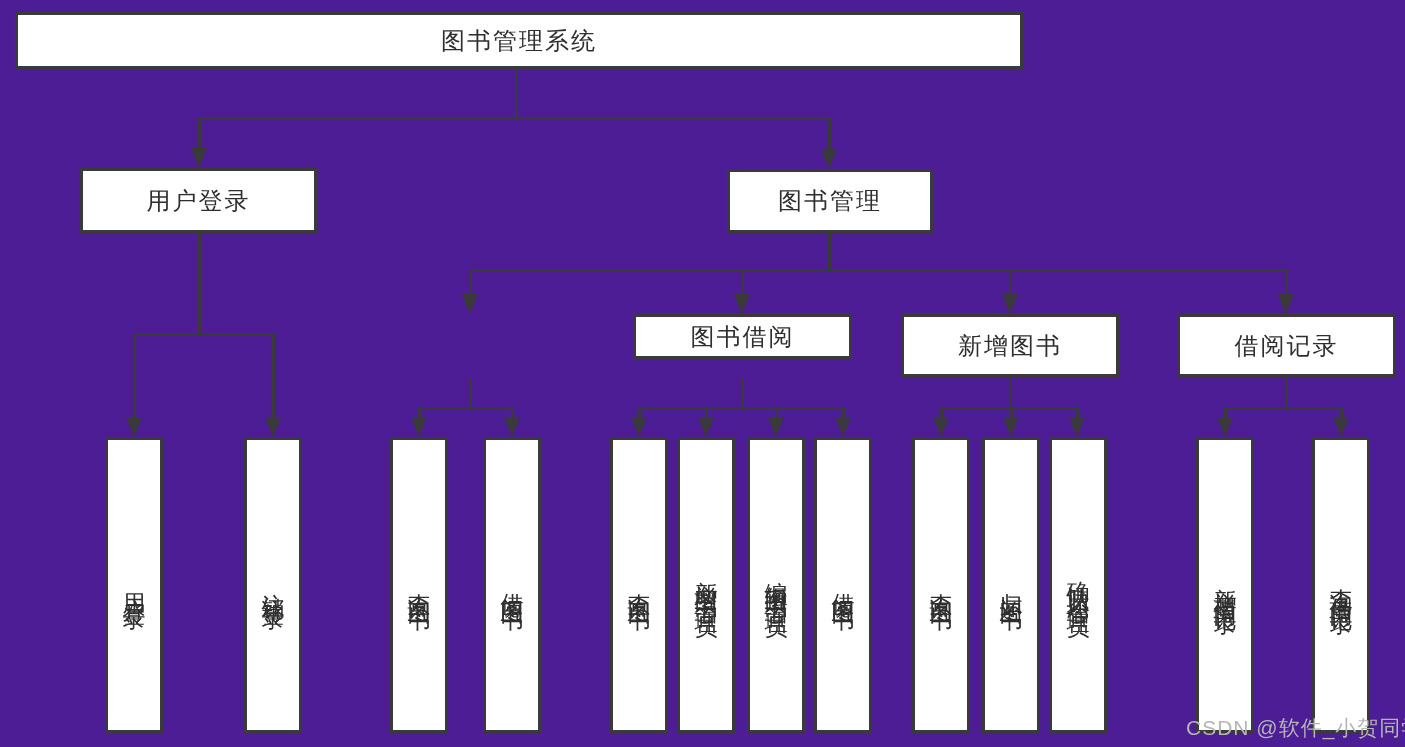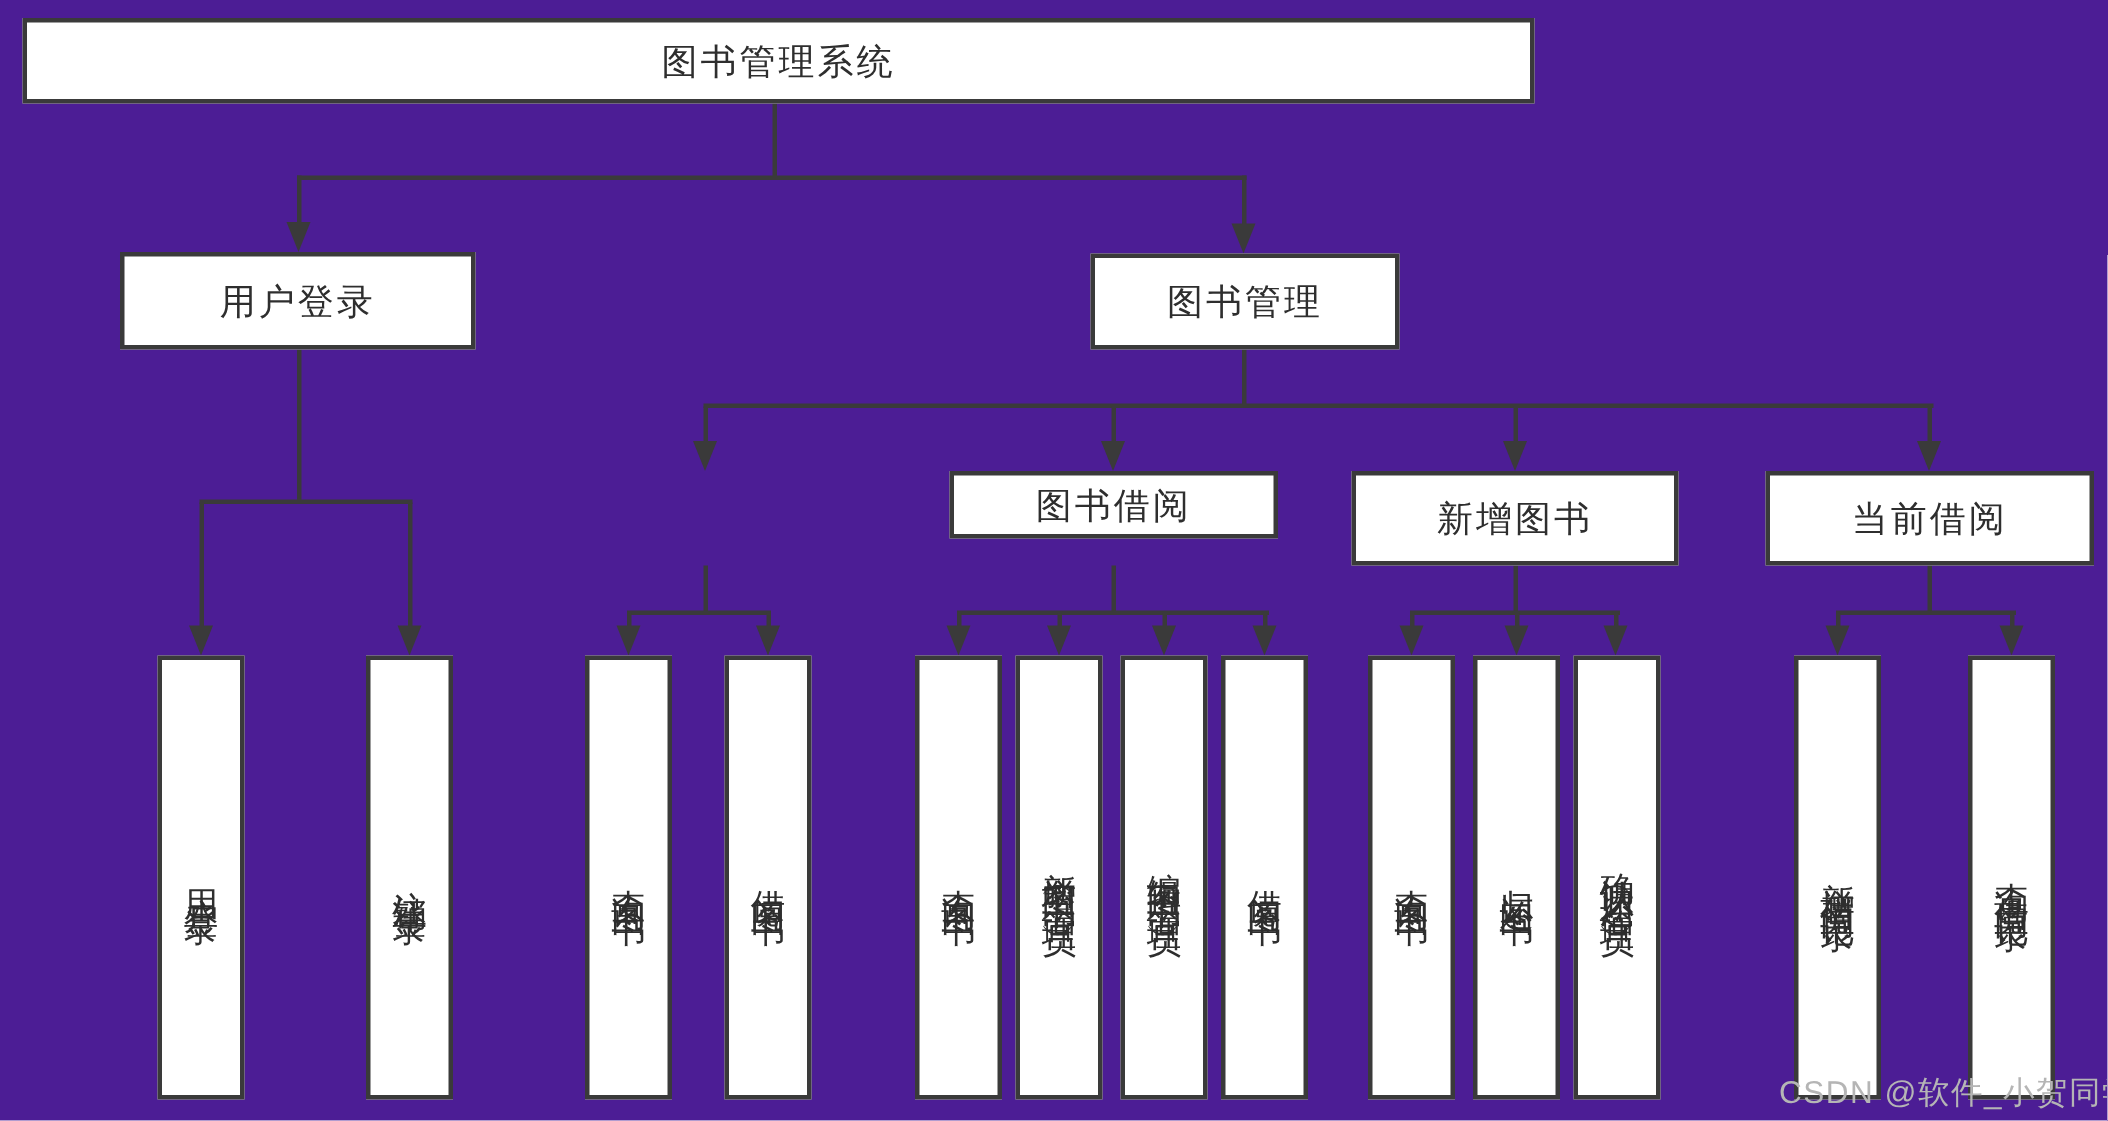--- a/index.html
+++ b/index.html
@@ -97,21 +97,21 @@
   <div class="arrow" style="left:462px; top:294px;"></div>
   <div class="vl" style="left:741px; top:271px; height:25px;"></div>
   <div class="arrow" style="left:734px; top:294px;"></div>
   <div class="vl" style="left:1009px; top:271px; height:25px;"></div>
   <div class="arrow" style="left:1002px; top:294px;"></div>
   <div class="vl" style="left:1285px; top:271px; height:25px;"></div>
   <div class="arrow" style="left:1278px; top:294px;"></div>
 
   <div class="node" style="left:633px; top:314px; width:219px; height:45px;">图书借阅</div>
   <div class="node" style="left:901px; top:314px; width:218px; height:63px;">新增图书</div>
-  <div class="node" style="left:1177px; top:314px; width:219px; height:63px;">当前借阅</div>
+  <div class="node" style="left:1177px; top:314px; width:219px; height:63px;">借阅记录</div>
 
   <div class="vl" style="left:469px; top:377px; height:33px;"></div>
   <div class="hl" style="left:418px; top:407px; width:96px;"></div>
   <div class="vl" style="left:418px; top:409px; height:10px;"></div>
   <div class="arrow" style="left:411px; top:417px;"></div>
   <div class="vl" style="left:511px; top:409px; height:10px;"></div>
   <div class="arrow" style="left:504px; top:417px;"></div>
 
   <div class="vl" style="left:741px; top:377px; height:33px;"></div>
   <div class="hl" style="left:638px; top:407px; width:208px;"></div>

